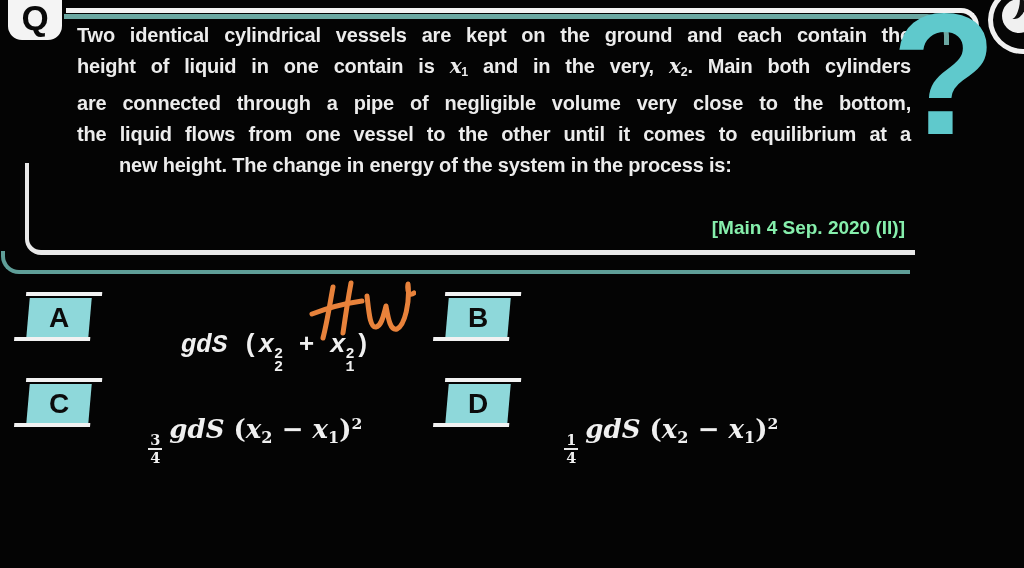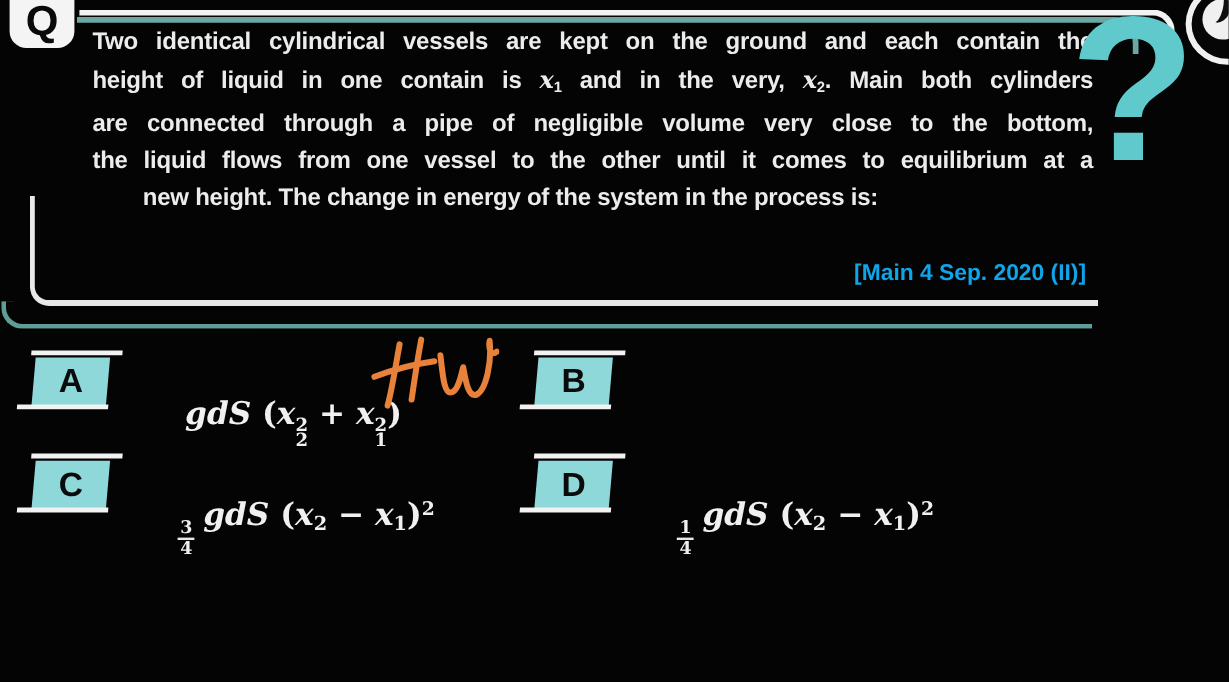--- a/index.html
+++ b/index.html
@@ -24,21 +24,21 @@
       border-left:4px solid #5f9e98;border-bottom:4px solid #5f9e98;border-bottom-left-radius:18px;}
 
   
   .q-text{position:absolute;left:77px;top:20px;width:834px;color:#ececec;
           font-size:20px;font-weight:700;line-height:30.8px;letter-spacing:-0.2px;}
   .q-line{text-align:justify;text-align-last:justify;}
   .q-line.last{text-align:left;text-align-last:auto;margin-left:42px;}
   .q-text .it{font-family:"DejaVu Serif",serif;font-style:italic;font-weight:700;}
   .vsub{font-size:0.62em;vertical-align:-0.28em;font-weight:700;font-style:normal;}
 
-  .source-ref{position:absolute;right:119px;top:217px;color:#0ea5e9;
+  .source-ref{position:absolute;right:119px;top:217px;color:#86efac;
               font-size:19px;font-weight:700;}
 
   
   .big-qmark{position:absolute;left:888px;top:-12px;width:112px;text-align:center;
              font-size:172px;line-height:1;font-weight:700;color:#5fc9cc;z-index:3;}
   .corner-logo{position:absolute;left:988px;top:-14px;width:60px;height:58px;border-radius:50%;
                border:5px solid #f0f0f0;z-index:2;background:#060606;}
   .corner-logo .blob{position:absolute;left:9px;top:8px;width:34px;height:34px;border-radius:50%;
                      background:#f0f0f0;}
   .corner-logo .mark{position:absolute;left:12px;top:4px;width:14px;height:24px;
@@ -97,21 +97,21 @@
   <div class="source-ref">[Main 4 Sep. 2020 (II)]</div>
 
   <div class="frame-white"></div>
   <div class="rule-bottom-teal"></div>
 
   <div class="opt-row" style="left:28px;top:298px;">
     <div class="opt-badge">
       <span>A</span>
     </div>
   </div>
-  <div class="formula" style="left:118px;top:300px;">
+  <div class="formula" style="left:118px;top:300px;font-family:Liberation Mono, monospace;">
     <span class="it">gdS</span><span class="f-op"> (</span><span class="it">x</span><span class="ss"><span>2</span><span>2</span></span><span class="f-op"> + </span><span class="it">x</span><span class="ss"><span>2</span><span>1</span></span><span class="f-op">)</span>
   </div>
 
   <div class="hw">
     <span class="sr">HW</span>
     <svg width="108" height="74" viewBox="0 0 108 74">
       <g fill="none" stroke="#e8823b" stroke-width="5" stroke-linecap="round" stroke-linejoin="round">
         <path d="M4,38 C 22,31 40,27 54,25"></path>
         <path d="M25,11 C 22,27 19,47 15,62"></path>
         <path d="M43,7 C 40,23 37,43 35,57"></path>

